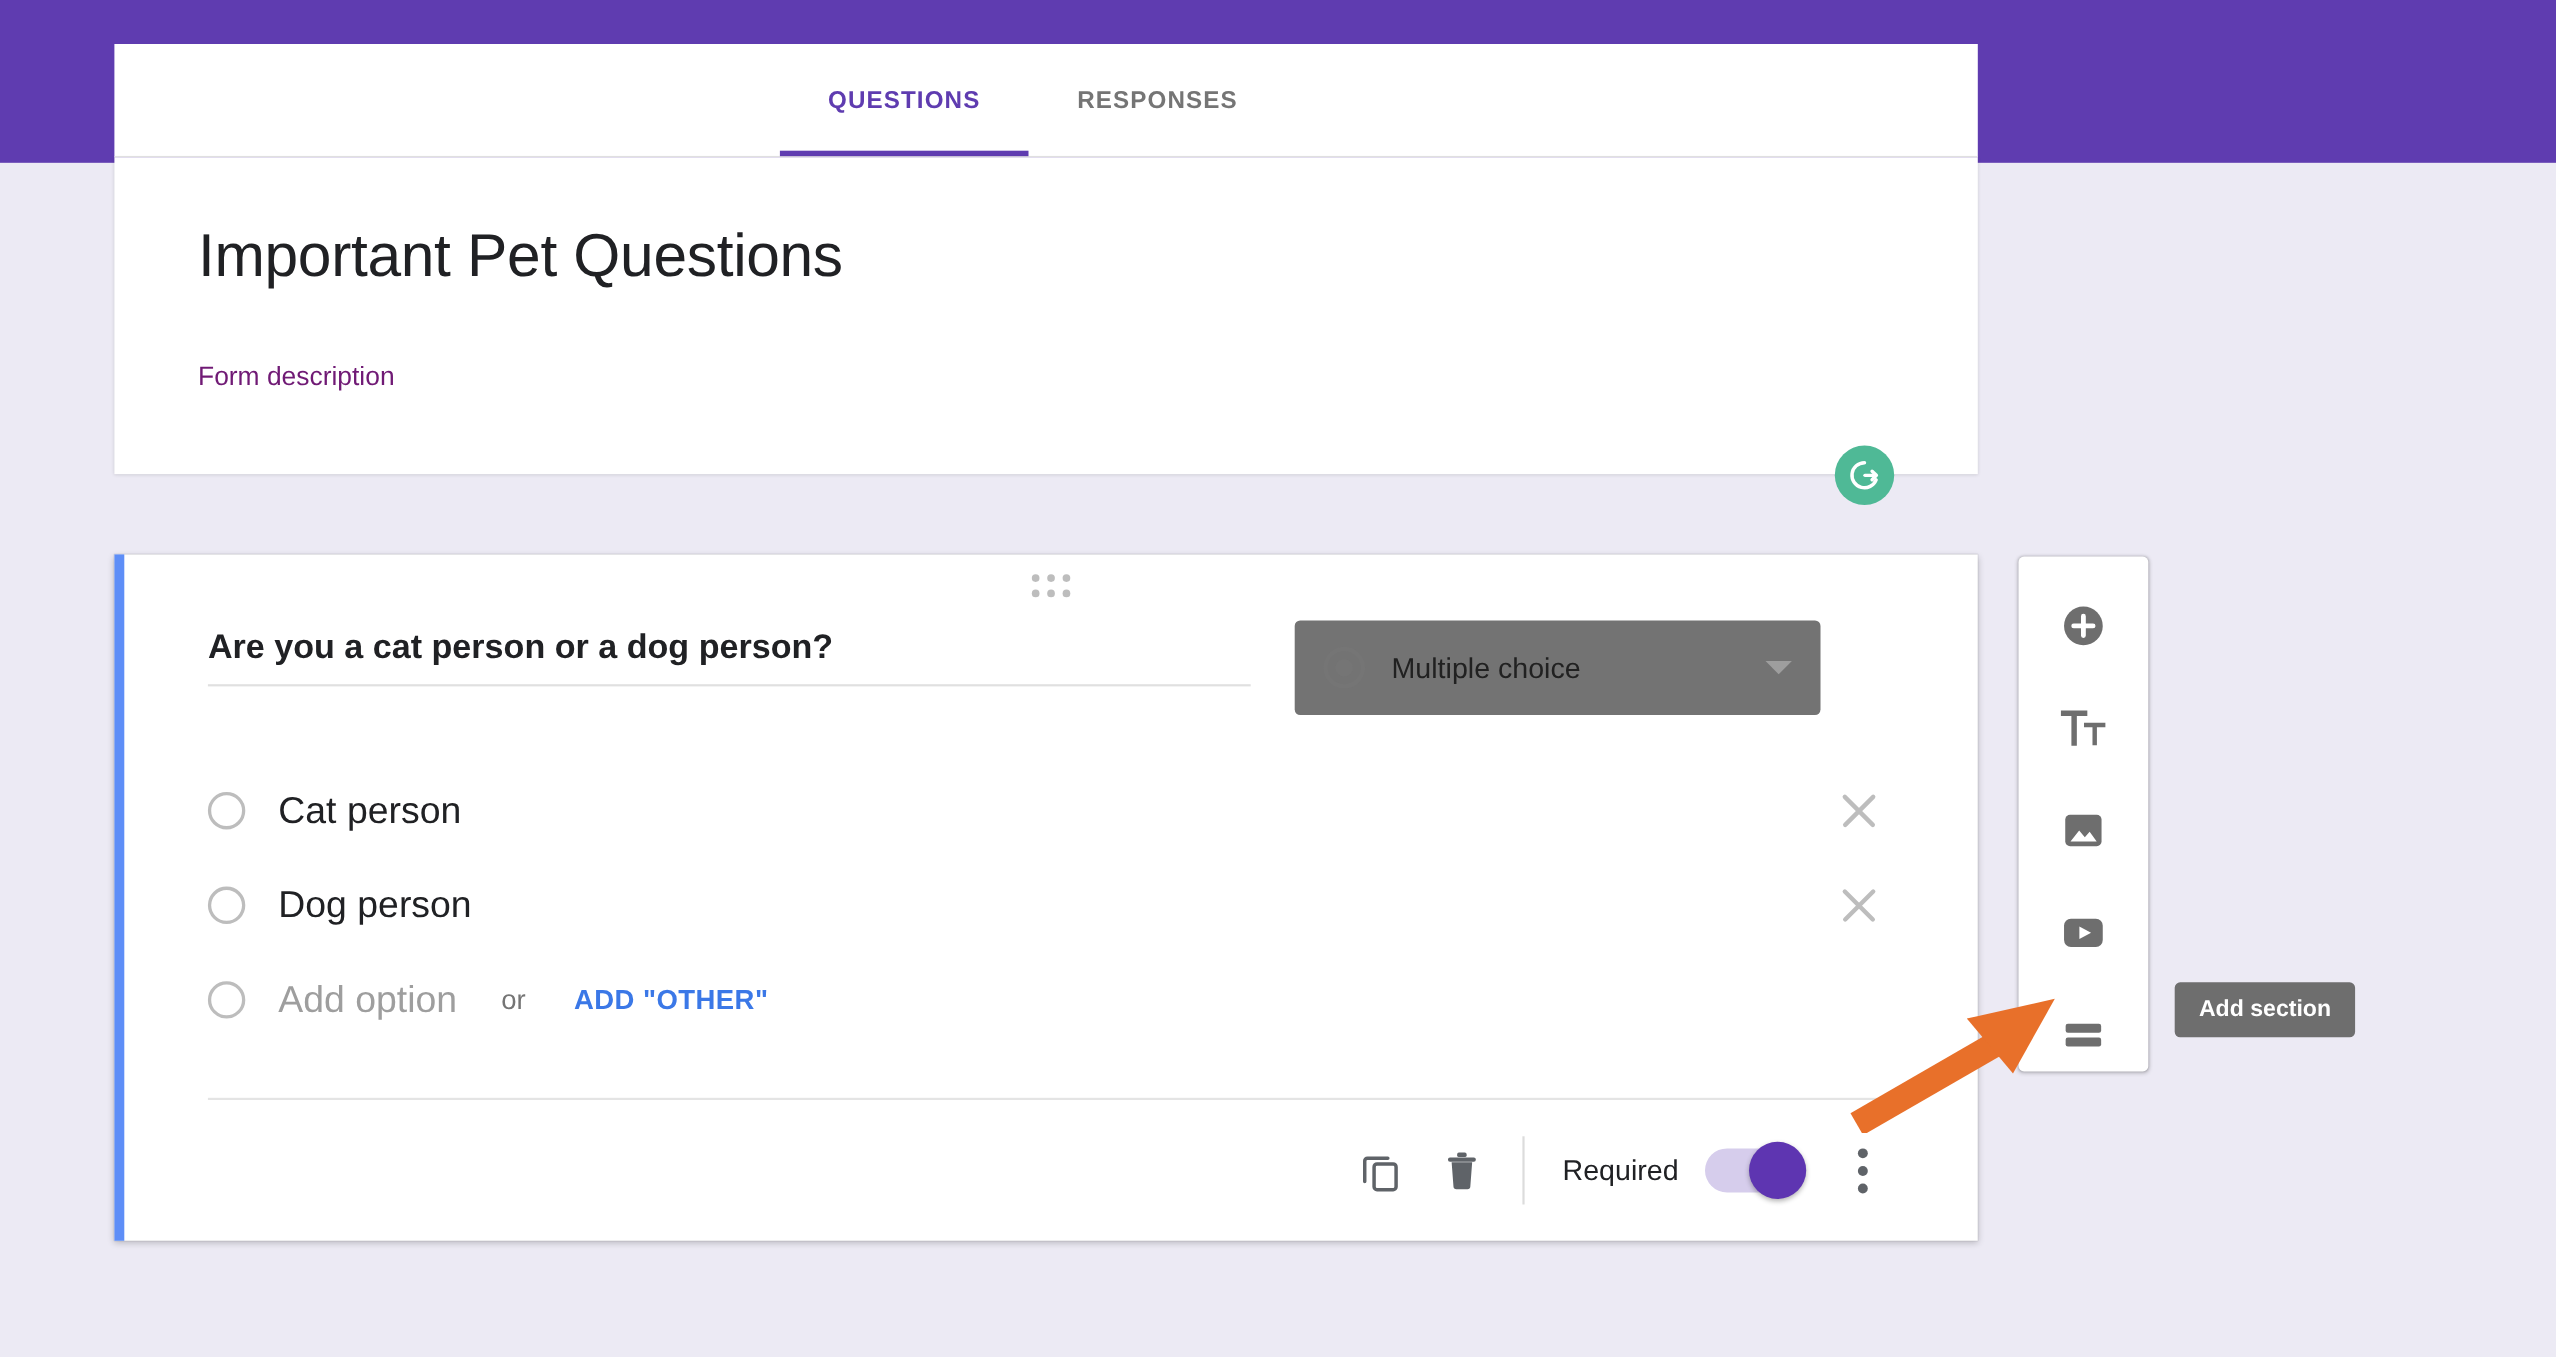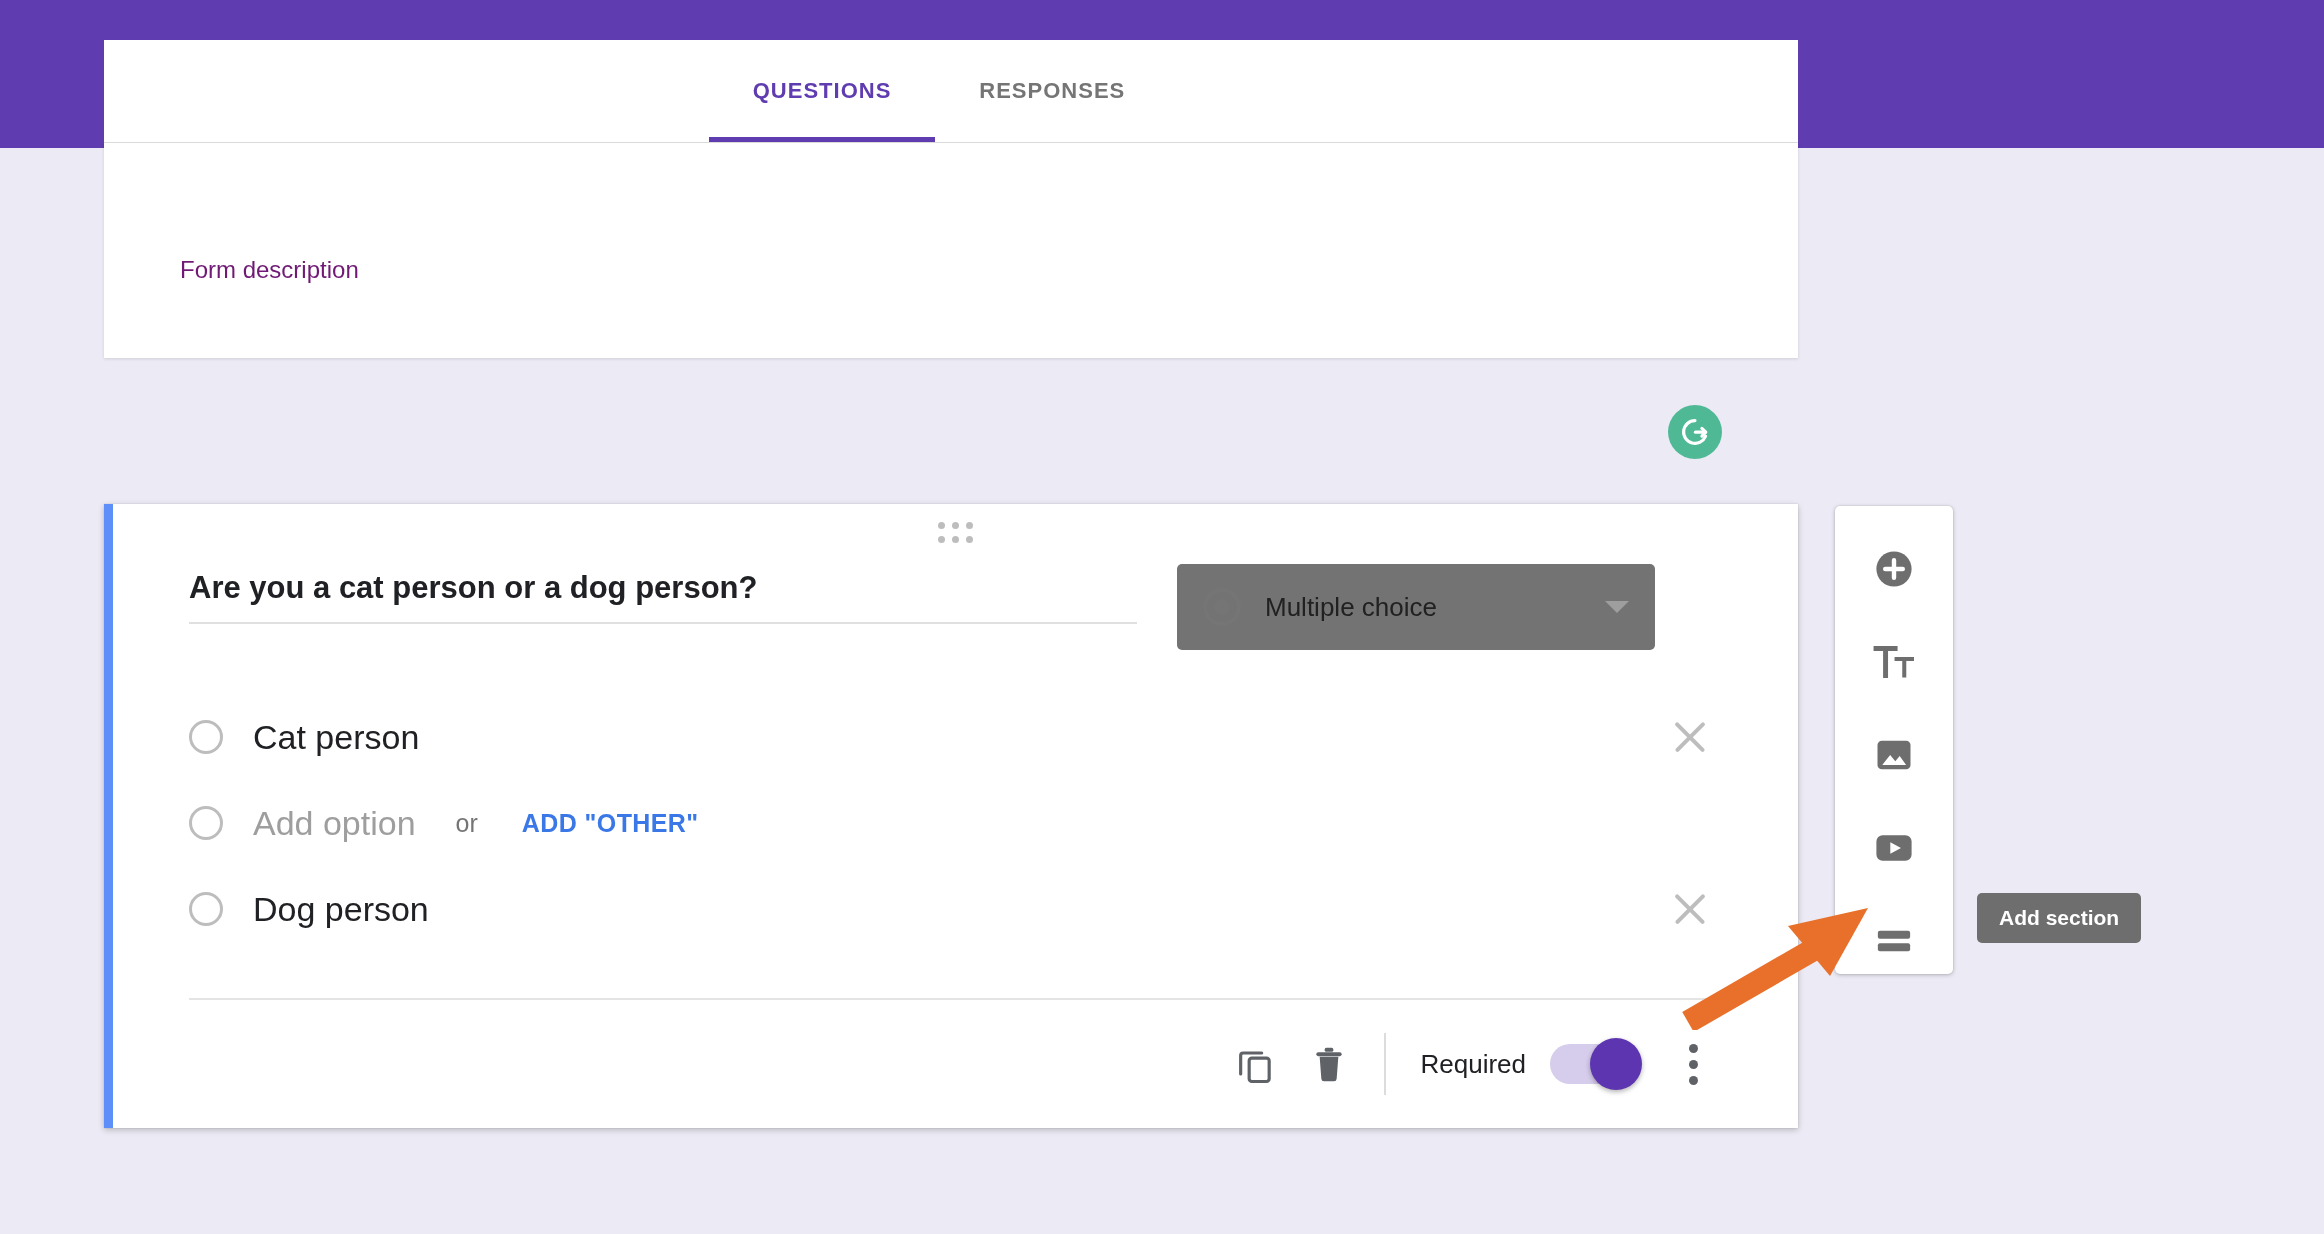--- a/index.html
+++ b/index.html
@@ -419,20 +419,21 @@
       <div class="tab active">
         <span>QUESTIONS</span>
       </div>
       <div class="tab">
         <span>RESPONSES</span>
       </div>
     </div>
   </div>
 
   <div class="title-card">
+    <div class="form-title">Important Pet Questions</div>
     <div class="form-description">Form description</div>
 
     <div class="grammarly-badge">
       <svg width="36" height="36" viewBox="0 0 24 24" aria-hidden="true">
         <path d="M12 4.4a7.6 7.6 0 1 0 7.05 10.45" fill="none" stroke="#ffffff" stroke-width="2.1" stroke-linecap="round"></path>
         <path d="M12.3 12.1h6.4" fill="none" stroke="#ffffff" stroke-width="2.1" stroke-linecap="round"></path>
         <path d="M16.6 9.6l2.6 2.5-2.6 2.6" fill="none" stroke="#ffffff" stroke-width="2.1" stroke-linecap="round" stroke-linejoin="round"></path>
       </svg>
     </div>
   </div>
@@ -471,29 +472,29 @@
     <div class="options">
 
       <div class="option-row">
         <span class="opt-circle"></span>
         <span class="opt-label">Cat person</span>
         <span class="opt-x"></span>
       </div>
 
       <div class="option-row">
         <span class="opt-circle"></span>
+        <span class="opt-label">Dog person</span>
+        <span class="opt-x"></span>
+      </div>
+
+      <div class="option-row">
+        <span class="opt-circle"></span>
         <span class="opt-label placeholder">Add option</span>
         <span class="opt-or">or</span>
         <span class="opt-other">ADD "OTHER"</span>
-      </div>
-
-      <div class="option-row">
-        <span class="opt-circle"></span>
-        <span class="opt-label">Dog person</span>
-        <span class="opt-x"></span>
       </div>
 
     </div>
 
   </div>
 
   <div class="q-footer-divider"></div>
 
   <div class="q-footer">
 

